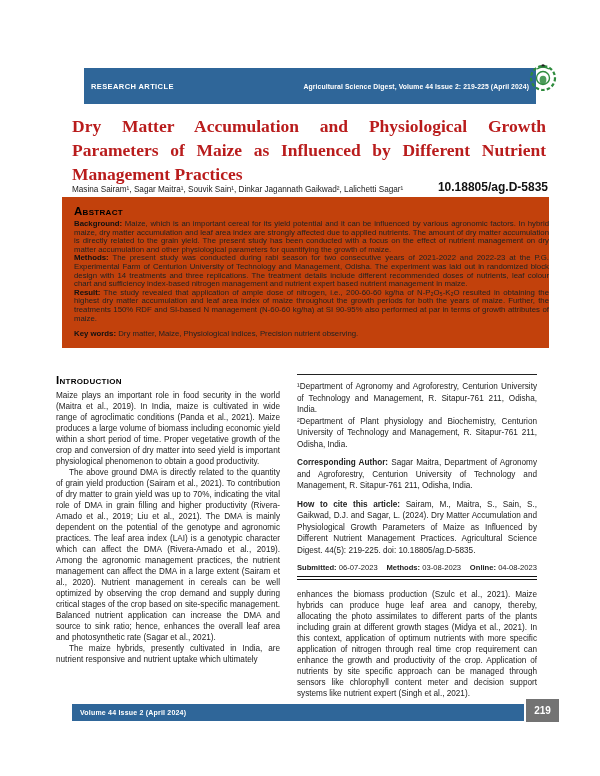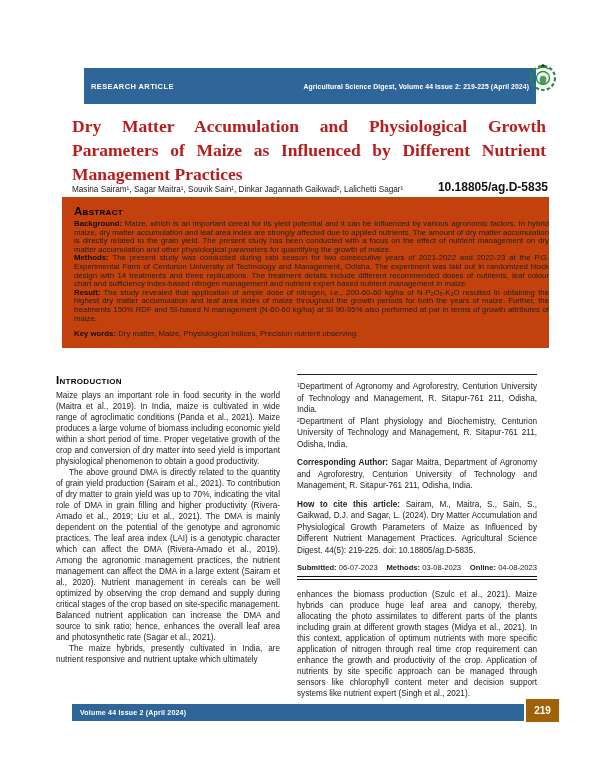--- a/index.html
+++ b/index.html
@@ -63,21 +63,21 @@
   .dates-row b { font-weight: bold; }
   .double-rule { height: 4px; border-top: 1.5px solid #111; border-bottom: 1.5px solid #111; margin: 4px 0 9px 0; }
 
   .footer-bar {
     position: absolute; left: 72px; top: 704px; width: 452px; height: 17px;
     background: #2f6699; color: #fff; display: flex; align-items: center;
     padding: 0 8px; font-size: 7px; font-weight: bold; letter-spacing: .2px;
   }
   .page-badge {
     position: absolute; left: 526px; top: 699px; width: 33px; height: 23px;
-    background: #a16207; color: #fff; font-size: 10px; font-weight: bold;
+    background: #737373; color: #fff; font-size: 10px; font-weight: bold;
     display: flex; align-items: center; justify-content: center;
   }
 </style>
 </head>
 <body>
 
 <div>
 
   <div class="topbar">
     <span class="badge">RESEARCH ARTICLE</span>

